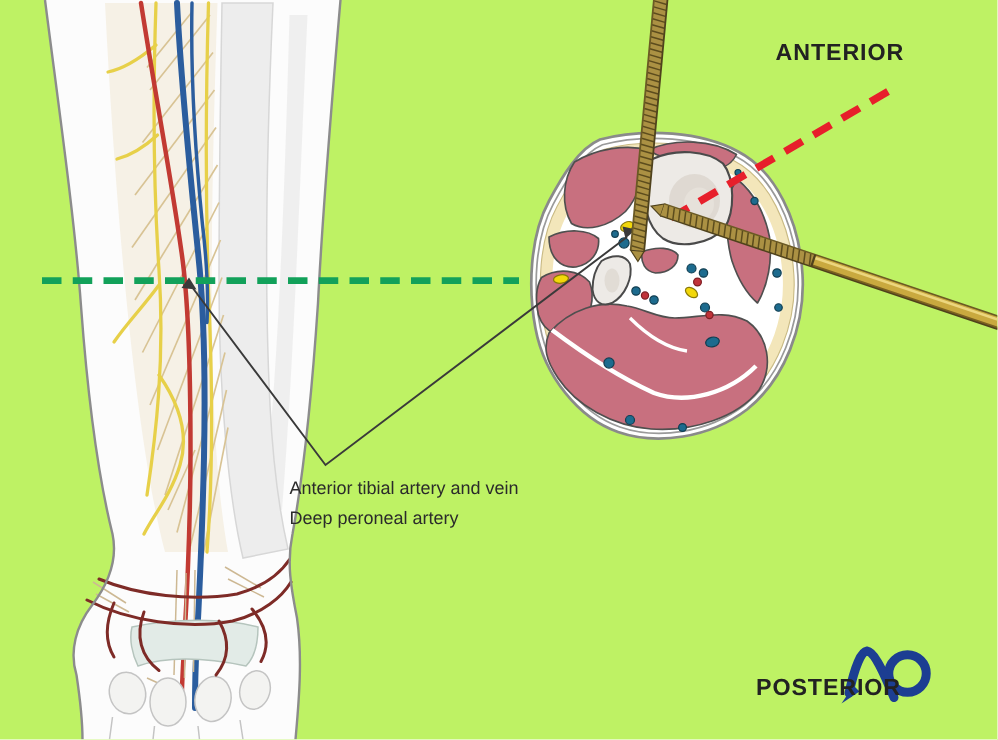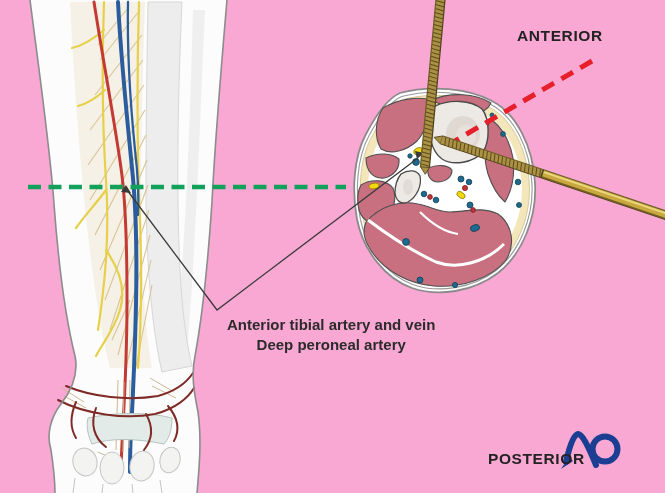--- a/index.html
+++ b/index.html
@@ -1,31 +1,30 @@
 <!DOCTYPE html>
 <html><head>
 <meta charset="utf-8">
 <style>
   html,body{margin:0;padding:0;background:#fff;}
   #stage{
-    position:relative;width:665px;height:493px;overflow:hidden;background:#f9a8d4;
+    position:relative;width:665px;height:493px;overflow:hidden;background:#bef264;
     font-family:"Liberation Sans",sans-serif;
-    text-align:center;
     --section-level-line:#12a15a; --anterior-direction-line:#e71f2b;
     --muscle:#c8707f; --subcutaneous-fat:#f3e6ba; --bone:#edeae6; --bone-shadow:#dbd5cd;
     --artery:#c0333a; --vein:#1d6b8e; --nerve:#f2d70a;
     --pin-threaded:#ab9143; --pin-smooth:#c9a93f; --leader-line:#3a3a3a;
     --leg-outline:#8c8c8c; --text-color:#222; --logo-color:#1c3e92;
   }
   #scene{position:absolute;left:0;top:0;z-index:1;}
   .lbl{position:absolute;z-index:3;color:var(--text-color);white-space:nowrap;}
   .dir{font-size:15.5px;font-weight:600;letter-spacing:0.6px;}
   #anterior-label{left:517px;top:27px;}
-  #posterior-label{left:488px;top:450px;}
-  #annotation-label{left:227px;top:315px;font-size:15px;line-height:20px;font-weight:700;color:#2b2b2b;}
+  #posterior-label{left:504px;top:450px;}
+  #annotation-label{left:193px;top:315px;font-size:12px;line-height:20px;font-weight:400;color:#2b2b2b;}
 </style>
 </head>
 <body>
 
 <div id="stage" style="--section-level-line: #12a15a; --anterior-direction-line: #e71f2b; --muscle: #c8707f; --subcutaneous-fat: #f3e6ba; --bone: #edeae6; --bone-shadow: #dbd5cd; --artery: #c0333a; --vein: #1d6b8e; --nerve: #f2d70a; --pin-threaded: #ab9143; --pin-smooth: #c9a93f; --leader-line: #3a3a3a; --leg-outline: #8c8c8c; --text-color: #222222; --logo-color: #1c3e92;">
 
 <svg id="scene" width="665" height="493" viewBox="0 0 665 493">
 
   <g>
     <path d="M 30,0 C 40,78 50,148 54,204 C 58,258 65,316 75,356 C 79,375 71,391 61,404 C 51,417 46,434 51,450 C 54,470 55,482 55,493 L 197,493 C 199,470 202,440 198,412 C 194,392 191,375 195,356 C 202,318 208,262 212,202 C 215,142 222,58 227,0 Z" fill="#fcfcfc"></path>

